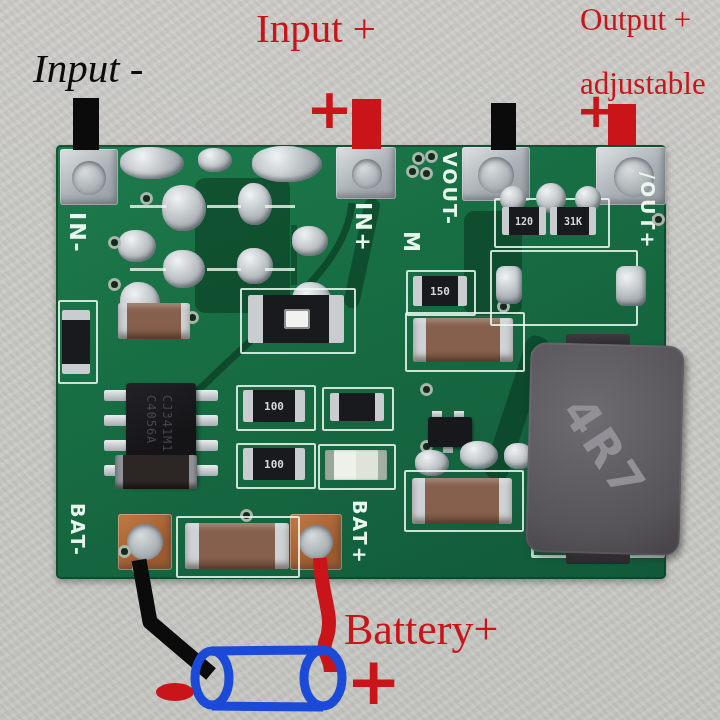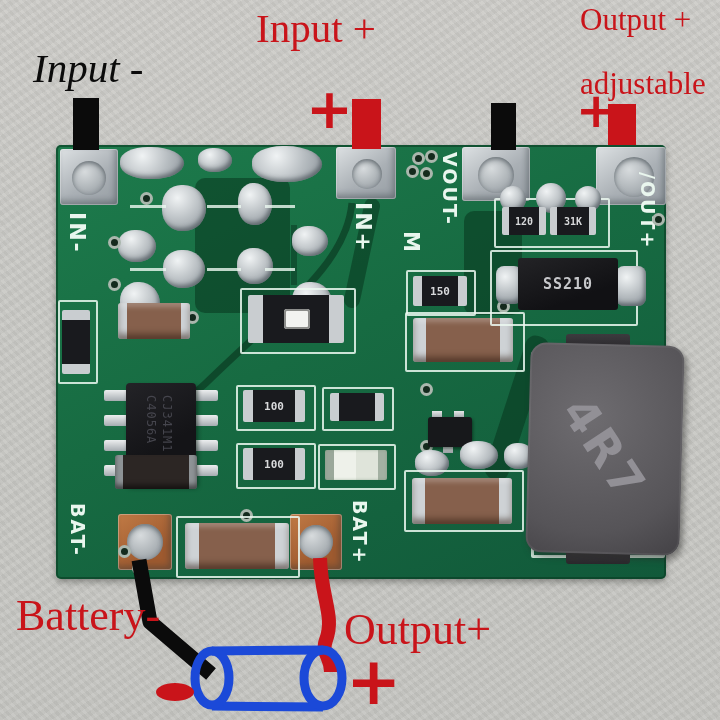--- a/index.html
+++ b/index.html
@@ -189,21 +189,20 @@
     <div class="sbox" style="left:438px;top:53px;width:112px;height:46px;"></div>
     <div class="blob" style="left:444px;top:41px;width:26px;height:26px;border-radius:50%;"></div>
     <div class="blob" style="left:480px;top:38px;width:30px;height:30px;border-radius:50%;"></div>
     <div class="blob" style="left:519px;top:41px;width:26px;height:26px;border-radius:50%;"></div>
     <div class="res" style="left:446px;top:62px;width:44px;height:28px;font-size:10px;">120</div>
     <div class="res" style="left:494px;top:62px;width:46px;height:28px;font-size:10px;">31K</div>
 
     <div class="sbox" style="left:434px;top:105px;width:144px;height:72px;"></div>
     <div class="blob" style="left:440px;top:121px;width:26px;height:38px;border-radius:8px;"></div>
     <div class="blob" style="left:560px;top:121px;width:30px;height:40px;border-radius:8px;"></div>
-    <div class="diode" style="left:462px;top:113px;width:100px;height:52px;">SS210</div>
 
     <div class="leg" style="left:376px;top:266px;"></div>
     <div class="leg" style="left:398px;top:266px;"></div>
     <div class="leg" style="left:387px;top:300px;"></div>
     <div class="sot" style="left:372px;top:272px;width:44px;height:30px;"></div>
 
     <div class="blob" style="left:359px;top:305px;width:34px;height:26px;"></div>
     <div class="blob" style="left:404px;top:296px;width:38px;height:28px;"></div>
     <div class="blob" style="left:448px;top:298px;width:30px;height:26px;"></div>
 
@@ -242,17 +241,16 @@
   <div class="lbl red" style="left:306px;top:80px;font-size:56px;font-weight:700;font-family:'DejaVu Sans',sans-serif;">+</div>
   <div class="marker" style="left:352px;top:99px;width:29px;height:50px;background:#c9141a;"></div>
 
   <div class="marker" style="left:491px;top:103px;width:25px;height:47px;background:#0b0b0b;"></div>
 
   <div class="lbl red" style="left:580px;top:4px;font-size:31px;">Output +</div>
   <div class="lbl red" style="left:580px;top:68px;font-size:31px;">adjustable</div>
   <div class="lbl red" style="left:576px;top:86px;font-size:48px;font-weight:700;font-family:'DejaVu Sans',sans-serif;">+</div>
   <div class="marker" style="left:608px;top:104px;width:28px;height:41px;background:#c9141a;"></div>
 
-  <div class="lbl red" style="left:16px;top:594px;font-size:44px;">Battery-</div>
-  <div class="lbl red" style="left:344px;top:608px;font-size:44px;">Output+</div>
+  <div class="lbl red" style="left:344px;top:608px;font-size:44px;">Battery+</div>
   <div class="lbl red" style="left:346px;top:648px;font-size:66px;font-weight:700;font-family:'DejaVu Sans',sans-serif;">+</div>
 
 </div>
 
 </body></html>

